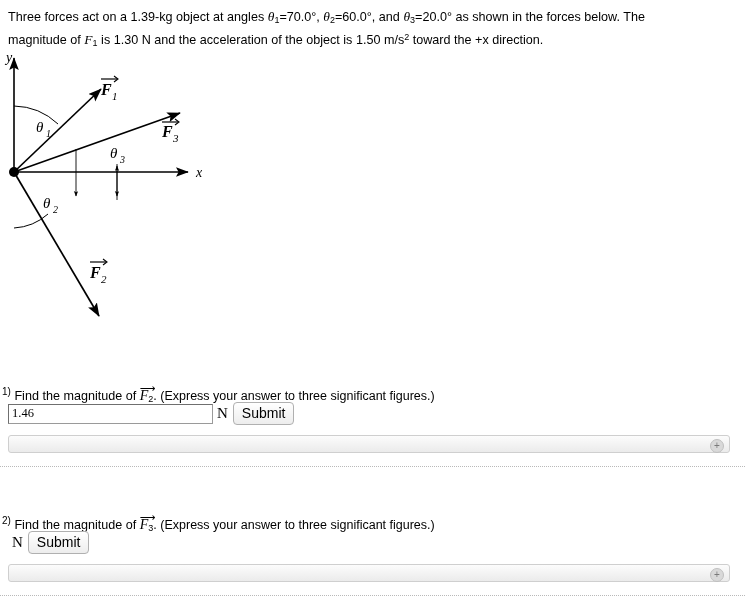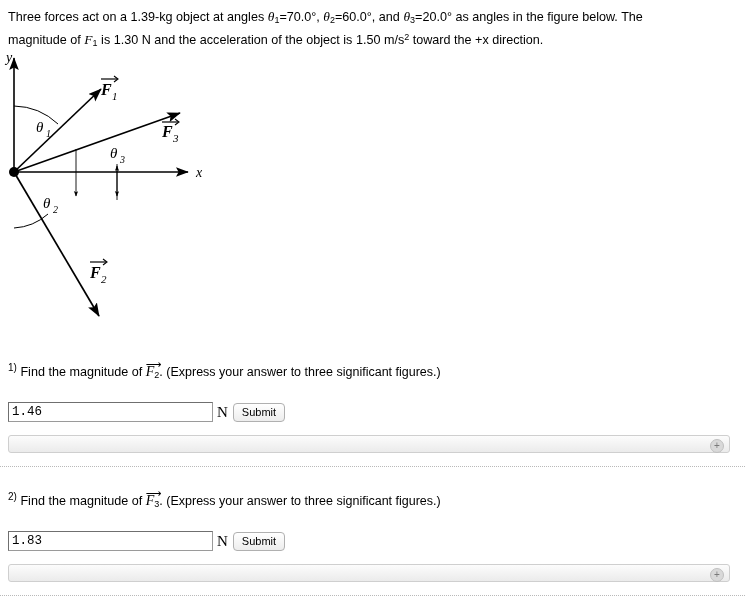--- a/index.html
+++ b/index.html
@@ -44,22 +44,23 @@
   }
   .figure {
     position: absolute;
     left: 0px;
     top: 48px;
     width: 230px;
     height: 290px;
   }
   .qblock {
     position: absolute;
-    left: 8px;
+    left: 2px;
     width: 730px;
+    margin-top: 24px;
   }
   .qnum {
     font-size: 10px;
     vertical-align: 0.5em;
   }
   .qtext {
     font-size: 12.6px;
   }
   .qtext .fvar {
     font-family: "Liberation Serif", serif;
@@ -73,34 +74,34 @@
     align-items: center;
   }
   .answer-input {
     width: 205px;
     height: 20px;
     box-sizing: border-box;
     border: 1px solid #9a9a9a;
     border-top-color: #6f6f6f;
     border-left-color: #6f6f6f;
     background: #ffffff;
-    font-family: Liberation Mono, monospace;
+    font-family: Liberation Serif, serif;
     font-size: 12.5px;
     padding: 1px 3px;
     color: #000;
     outline: none;
   }
   .unit {
     font-family: "Liberation Serif", serif;
     font-size: 15px;
     margin: 0 5px 0 4px;
   }
   .submit-btn {
     font-family: "Liberation Sans", sans-serif;
-    font-size: 11px;
+    font-size: 14px;
     padding: 2px 8px 3px 8px;
     border: 1px solid #b0b0b0;
     border-radius: 4px;
     background: linear-gradient(#ffffff, #ededed);
     color: #000;
     cursor: pointer;
   }
   .bar {
     position: absolute;
     left: 8px;
@@ -133,21 +134,21 @@
     border-top: 1px dotted #b9b9b9;
     height: 0;
   }
 </style>
 </head>
 <body>
 
 <div class="page">
 
   <div class="prompt">
-    <span>Three forces act on a 1.39-kg object at angles </span><span class="var">θ</span><span class="sub">1</span><span>=70.0°</span><span>, </span><span class="var">θ</span><span class="sub">2</span><span>=60.0°</span><span>, and </span><span class="var">θ</span><span class="sub">3</span><span>=20.0°</span><span> as angles in the figure below. The</span><br>
+    <span>Three forces act on a 1.39-kg object at angles </span><span class="var">θ</span><span class="sub">1</span><span>=70.0°</span><span>, </span><span class="var">θ</span><span class="sub">2</span><span>=60.0°</span><span>, and </span><span class="var">θ</span><span class="sub">3</span><span>=20.0°</span><span> as shown in the forces below. The</span><br>
     <span>magnitude of </span><span class="var">F</span><span class="sub">1</span><span> is 1.30 N and the acceleration of the object is 1.50 m/s</span><span class="sup">2</span><span> toward the +x direction.</span>
   </div>
 
   <div class="figure">
     <svg width="230" height="290" viewBox="0 0 230 290">
       <defs>
         <marker id="ah" markerWidth="9" markerHeight="9" refX="7.5" refY="3" orient="auto">
           <path d="M0,0 L8,3 L0,6 L1.6,3 z" fill="#000"></path>
         </marker>
         <marker id="ahs" markerWidth="7" markerHeight="7" refX="5.5" refY="2.4" orient="auto">
@@ -230,21 +231,20 @@
   </div>
   <div class="dotted" style="top:466px;"></div>
 
   <div class="qblock" style="top:491px;">
     <span class="qnum">2)</span>
     <span class="qtext">Find the magnitude of </span><span class="qtext"><span style="position:relative;"><span style="position:absolute;left:0px;top:-7px;font-size:11px;">⟶</span><span class="fvar">F</span></span><span class="sub">3</span></span><span class="qtext">.</span>
     <span class="em">(Express your answer to three significant figures.)</span>
   </div>
 
   <div class="answer-row" style="top:531px;">
-    <input class="answer-input" type="text" value="1.83" style="">
     <span class="unit">N</span>
     <button class="submit-btn">Submit</button>
   </div>
 
   <div class="bar" style="top:564px;">
     <div class="plus">+</div>
   </div>
   <div class="dotted" style="top:595px;"></div>
 
 </div>

